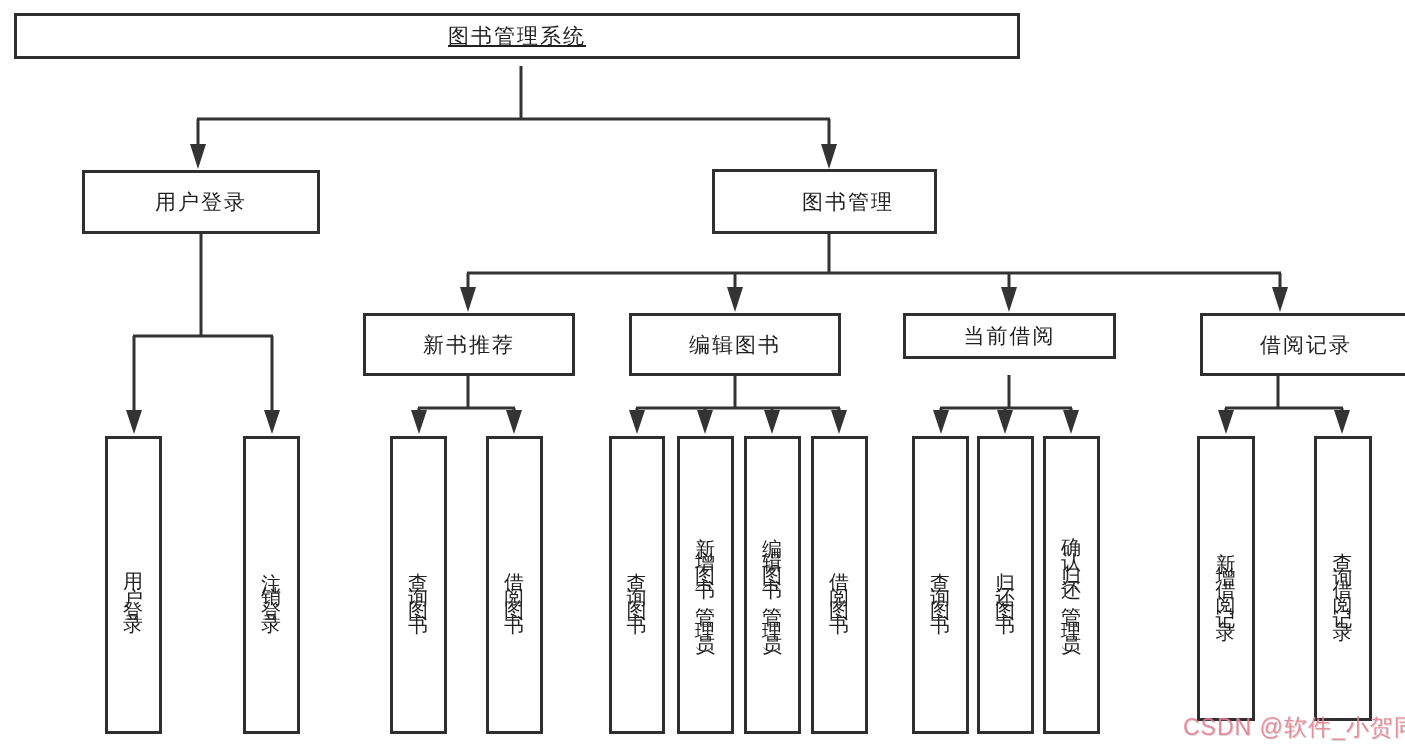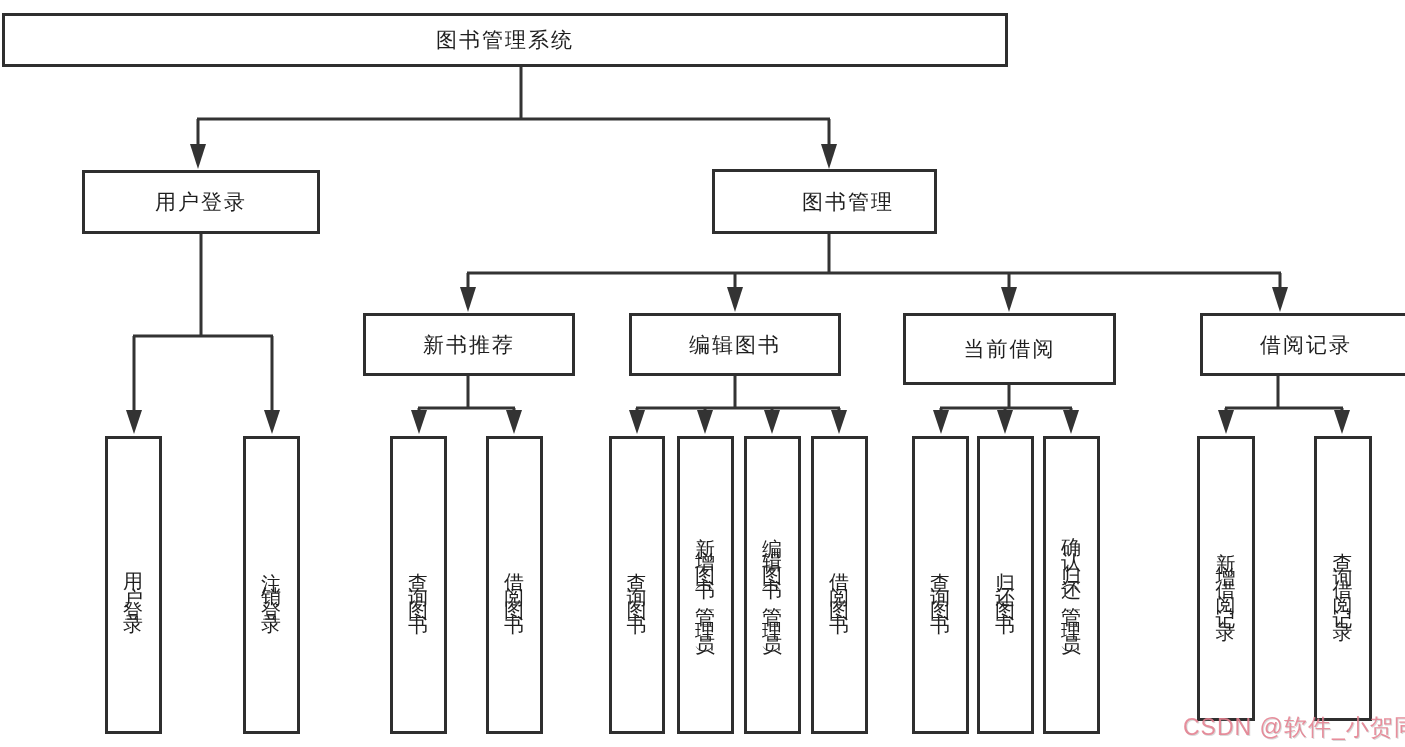--- a/index.html
+++ b/index.html
@@ -80,38 +80,38 @@
       <polygon points="764,410 780,410 772,434"></polygon>
       <polygon points="831,410 847,410 839,434"></polygon>
       <polygon points="933,410 949,410 941,434"></polygon>
       <polygon points="997,410 1013,410 1005,434"></polygon>
       <polygon points="1063,410 1079,410 1071,434"></polygon>
       <polygon points="1218,410 1234,410 1226,434"></polygon>
       <polygon points="1334,410 1350,410 1342,434"></polygon>
     </g>
   </svg>
 
-  <div class="box hbox root-box" style="left:2px;top:13px;width:1006px;height:54px;">
+  <div class="box hbox root-box" style="left:14px;top:13px;width:1006px;height:46px;text-decoration:underline;">
     <span>图书管理系统</span>
   </div>
 
   <div class="box hbox" style="left:82px;top:170px;width:238px;height:64px;">
     <span>用户登录</span>
   </div>
   <div class="box hbox" style="left:712px;top:169px;width:225px;height:65px;padding-left:47px;">
     <span>图书管理</span>
   </div>
 
   <div class="box hbox" style="left:363px;top:313px;width:212px;height:63px;">
     <span>新书推荐</span>
   </div>
   <div class="box hbox" style="left:629px;top:313px;width:212px;height:63px;">
     <span>编辑图书</span>
   </div>
-  <div class="box hbox" style="left:903px;top:313px;width:213px;height:72px;">
+  <div class="box hbox" style="left:903px;top:313px;width:213px;height:46px;">
     <span>当前借阅</span>
   </div>
   <div class="box hbox" style="left:1172px;top:313px;width:212px;height:63px;margin-left:28px;">
     <span>借阅记录</span>
   </div>
 
   <div class="box vbox" style="left:105px;top:436px;width:57px;height:298px;">
     <span>用户登录</span>
   </div>
   <div class="box vbox" style="left:243px;top:436px;width:57px;height:298px;">

